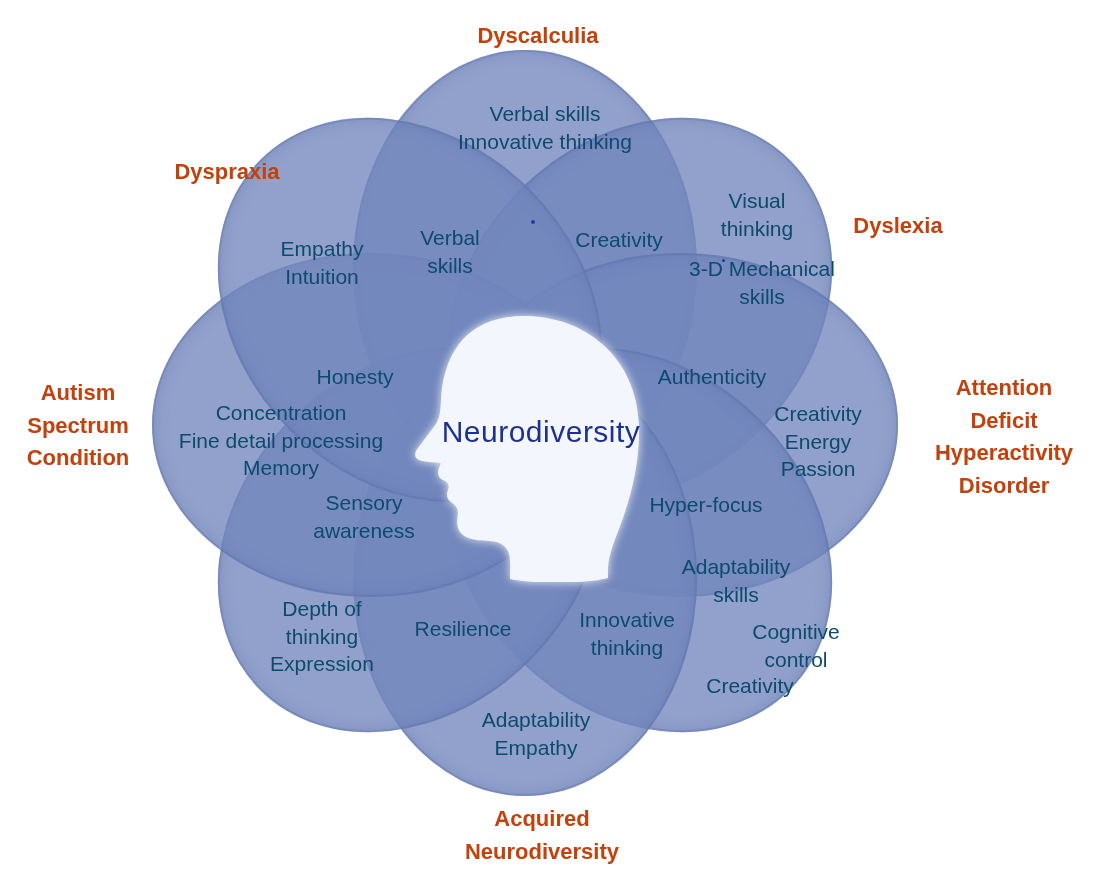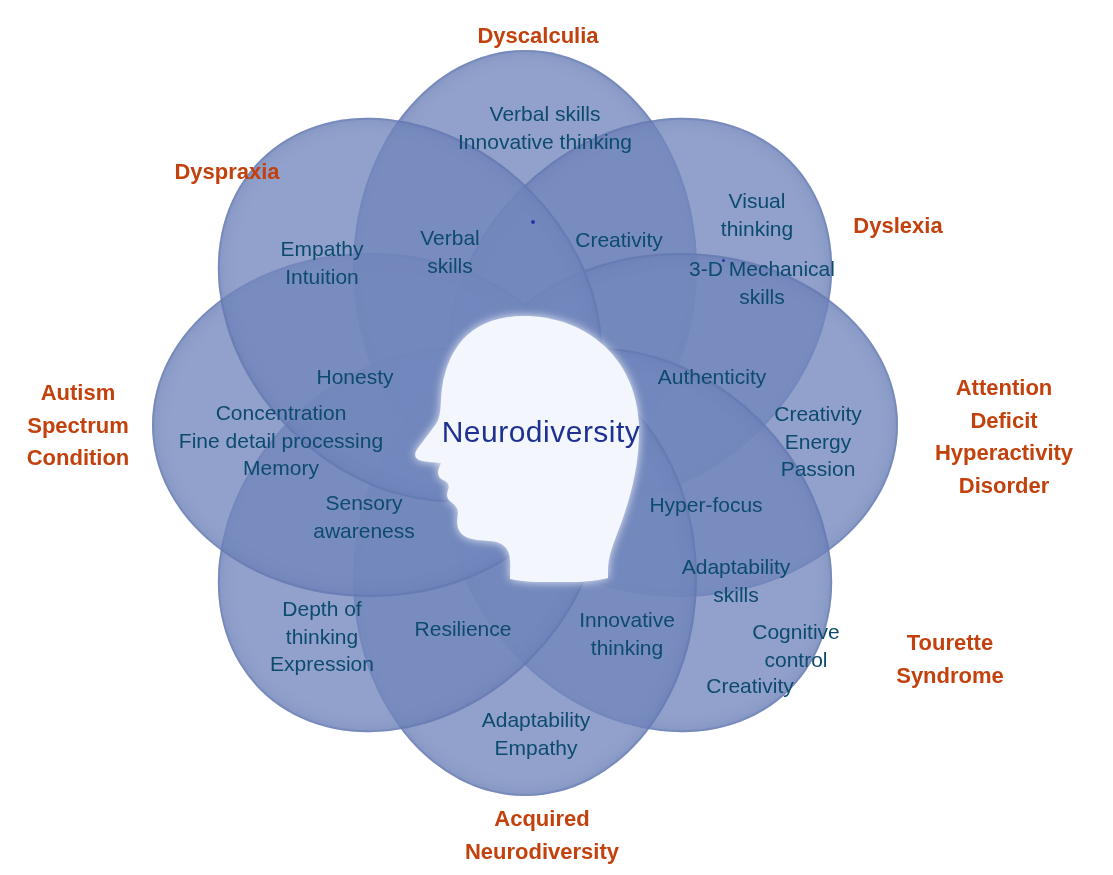--- a/index.html
+++ b/index.html
@@ -98,22 +98,20 @@
       C 37,30 64,4 112,4 Z"></path>
   </svg>
 
   <div class="center-title" style="left:541px;top:432px;">Neurodiversity</div>
 
   <div class="olabel" style="left:538px;top:36px;">Dyscalculia</div>
   <div class="olabel" style="left:898px;top:184px;margin-top:42px;">Dyslexia</div>
   <div class="olabel" style="left:1004px;top:437px;">Attention Deficit
 Hyperactivity
 Disorder</div>
-  <div class="olabel" style="left:950px;top:660px;">Tourette
-Syndrome</div>
   <div class="olabel" style="left:542px;top:836px;">Acquired
 Neurodiversity</div>
   <div class="olabel" style="left:78px;top:426px;">Autism
 Spectrum
 Condition</div>
   <div class="olabel" style="left:227px;top:172px;text-align:center;">Dyspraxia</div>
 
   <div class="strength" style="left:545px;top:128px;">Verbal skills
 Innovative thinking</div>
   <div class="strength" style="left:757px;top:215px;">Visual

